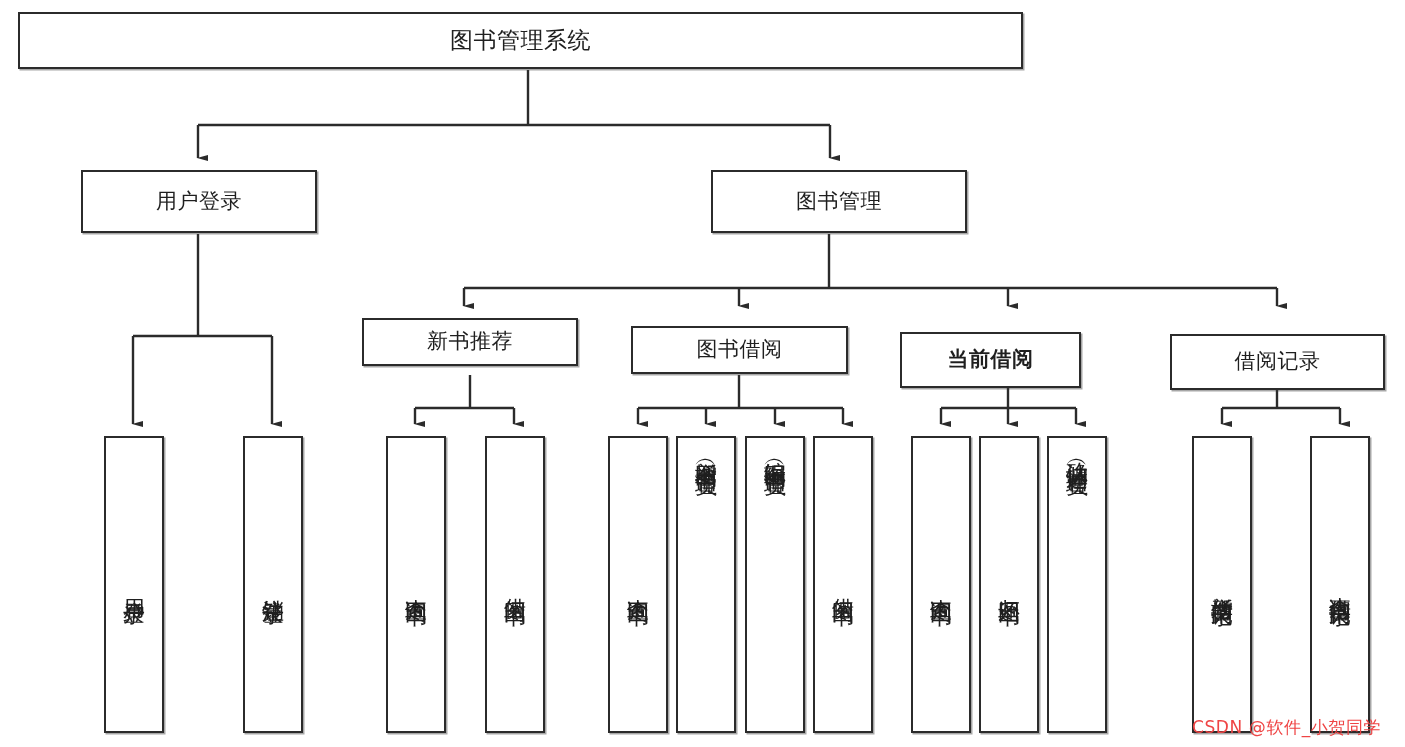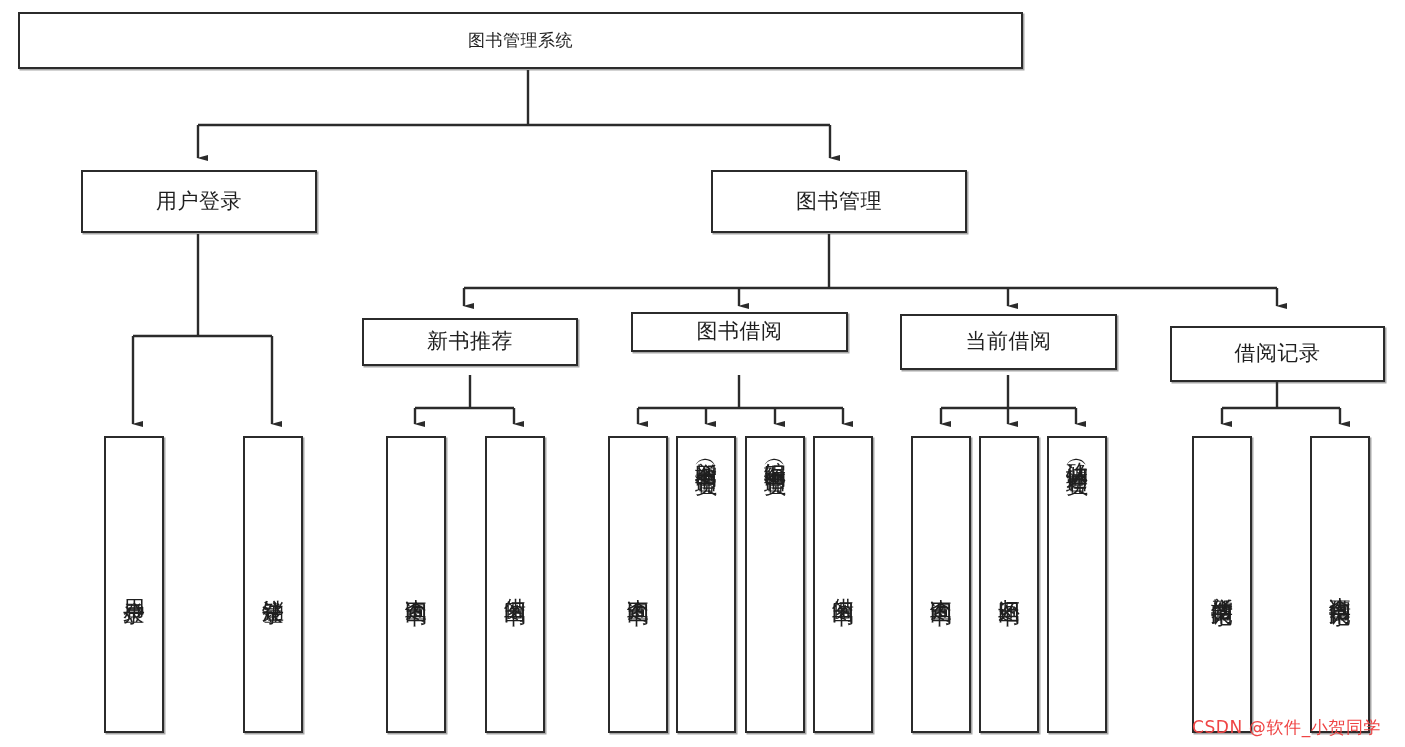--- a/index.html
+++ b/index.html
@@ -38,21 +38,21 @@
     text-align:center;
     color:#1f1f1f;
     letter-spacing:.5px;
     white-space:nowrap;
   }
   
   .node.h .node-label{
     font-size:21px;
     line-height:1.2;
   }
-  .node.root .node-label{font-size:17px;}
+  .node.root .node-label{font-size:23px;}
   
   .node.v{
     align-items:flex-start;
     justify-content:center;
     padding-top:6px;
   }
   .node.v.mid{align-items:center;padding-top:0;}
   .node.v .node-label{
     writing-mode:vertical-rl;
     text-orientation:upright;
@@ -134,27 +134,27 @@
   <div class="node h" style="left:81px;top:170px;width:236px;height:63px;">
     <span class="node-label">用户登录</span>
   </div>
   <div class="node h" style="left:711px;top:170px;width:256px;height:63px;">
     <span class="node-label">图书管理</span>
   </div>
 
   <div class="node h" style="left:362px;top:318px;width:216px;height:48px;">
     <span class="node-label">新书推荐</span>
   </div>
-  <div class="node h" style="left:631px;top:312px;width:217px;height:40px;">
+  <div class="node h" style="left:631px;top:326px;width:217px;height:48px;">
     <span class="node-label">图书借阅</span>
   </div>
-  <div class="node h" style="left:900px;top:314px;width:217px;height:56px;">
+  <div class="node h" style="left:900px;top:332px;width:181px;height:56px;font-weight:bold;">
     <span class="node-label">当前借阅</span>
   </div>
-  <div class="node h" style="left:1170px;top:326px;width:215px;height:56px;">
+  <div class="node h" style="left:1170px;top:334px;width:215px;height:56px;">
     <span class="node-label">借阅记录</span>
   </div>
 
   <div class="node v mid" style="left:104px;top:436px;width:60px;height:297px;">
     <span class="node-label">用户登录</span>
   </div>
   <div class="node v mid" style="left:243px;top:436px;width:60px;height:297px;">
     <span class="node-label">注销登录</span>
   </div>
 

